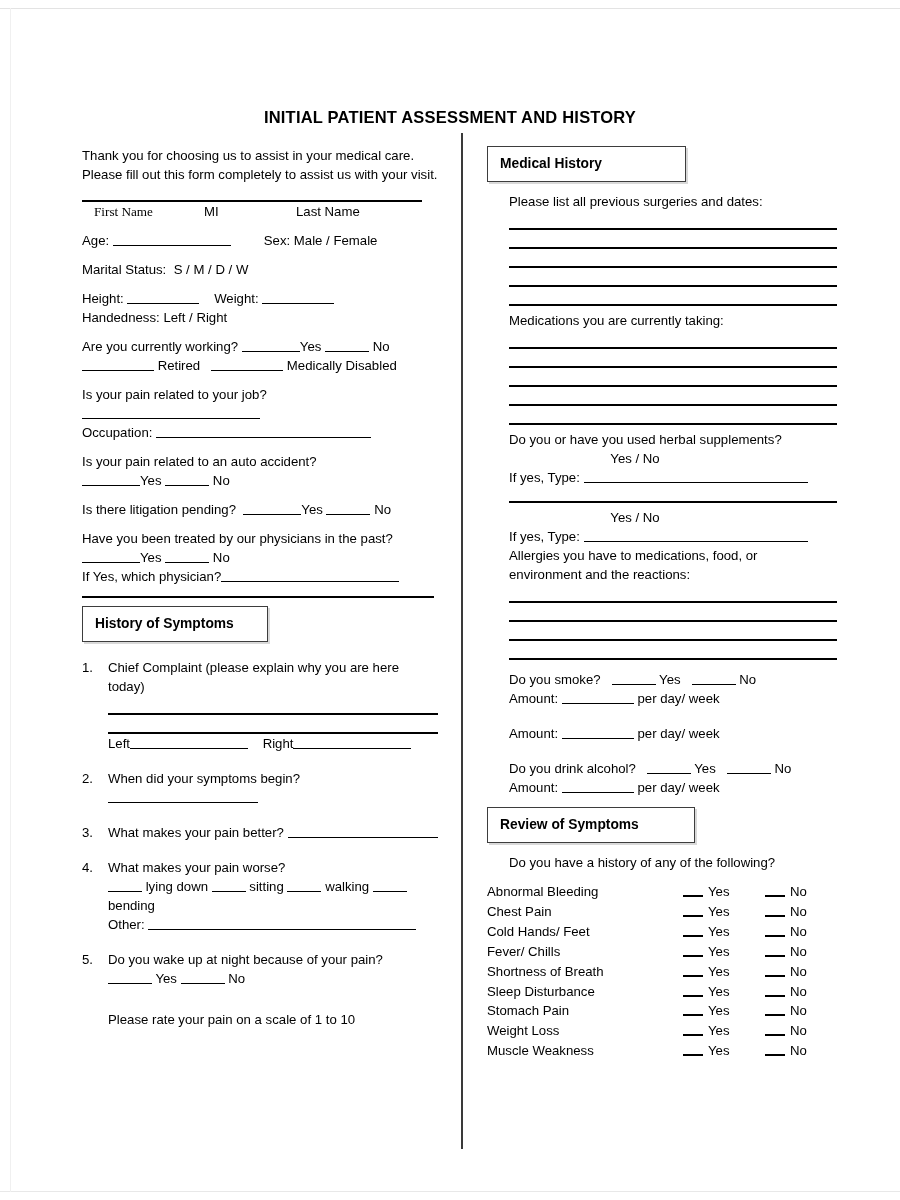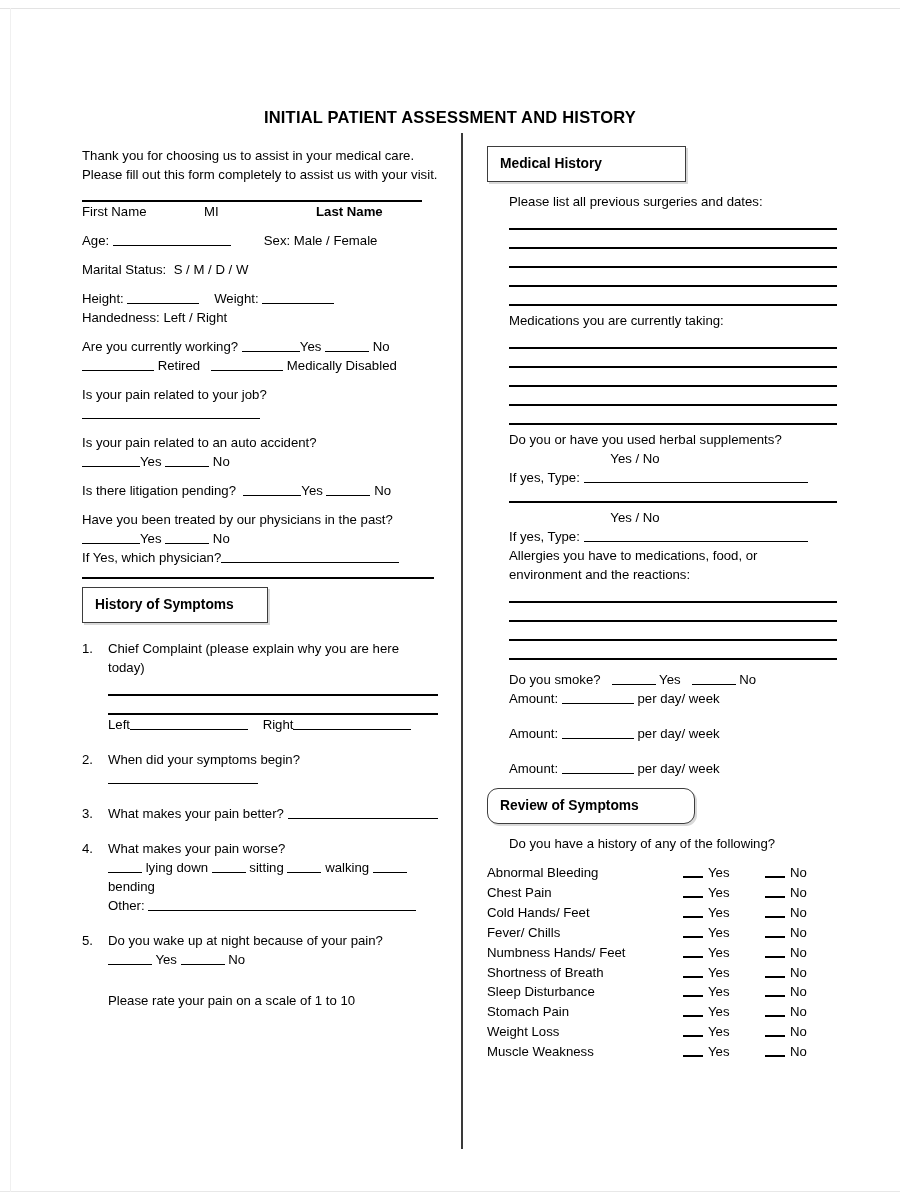--- a/index.html
+++ b/index.html
@@ -102,38 +102,38 @@
   .namerule {
     border-bottom: 2.2px solid #000;
     width: 340px;
     height: 0;
   }
   .name-labels {
     position: relative;
     height: 19px;
   }
   .name-labels span { position: absolute; top: 0; }
-  .nl-first { left: 0; }
+  .nl-first { left: 12px; font-family: Liberation Serif, serif; }
   .nl-mi    { left: 122px; }
-  .nl-last  { left: 234px; font-weight: bold; }
+  .nl-last  { left: 214px; }
 
   
   .section-box {
     border: 1.6px solid #3d3d3d;
     background: #ffffff;
     box-shadow: 2px 2px 0 0 #d9d9d9;
     padding: 7px 10px 8px 12px;
     font-weight: bold;
     font-size: 13.8px;
     display: inline-block;
     box-sizing: border-box;
   }
   .box-history { width: 186px; }
   .box-medhist { width: 199px; }
-  .box-review  { width: 208px; border-radius: 11px; }
+  .box-review  { width: 208px; }
 
   
   .sep-rule {
     border-bottom: 2px solid #000;
     width: 352px;
     height: 0;
     margin-bottom: 8px;
   }
 
   
@@ -214,20 +214,21 @@
     <p class="t"><span>Handedness:</span> <span>Left / Right</span></p>
 
     <div class="gap-s"></div>
 
     <p class="t"><span>Are you currently working?</span> <span class="u u-m"></span><span>Yes</span> <span class="u u-sm"></span> <span>No</span></p>
     <p class="t"><span class="u u-ml"></span> <span>Retired</span> &nbsp;&nbsp;<span class="u u-ml"></span> <span>Medically Disabled</span></p>
 
     <div class="gap-s"></div>
 
     <p class="t"><span>Is your pain related to your job?</span> <span class="u u-2xl"></span></p>
+    <p class="t"><span>Occupation:</span> <span class="u u-3xl"></span></p>
 
     <div class="gap-s"></div>
 
     <p class="t">Is your pain related to an auto accident?</p>
     <p class="t"><span class="u u-m"></span><span>Yes</span> <span class="u u-sm"></span> <span>No</span></p>
 
     <div class="gap-s"></div>
 
     <p class="t"><span>Is there litigation pending?</span> &nbsp;<span class="u u-m"></span><span>Yes</span> <span class="u u-sm"></span> <span>No</span></p>
 
@@ -397,20 +398,21 @@
 
     <p class="t indent-1"><span>Do you smoke?</span> &nbsp;&nbsp;<span class="u u-sm"></span> <span>Yes</span> &nbsp;&nbsp;<span class="u u-sm"></span> <span>No</span></p>
     <p class="t indent-1"><span>Amount:</span> <span class="u u-ml"></span> <span>per day/ week</span></p>
 
     <div class="gap-m"></div>
 
     <p class="t indent-1"><span>Amount:</span> <span class="u u-ml"></span> <span>per day/ week</span></p>
 
     <div class="gap-m"></div>
 
+    <p class="t indent-1"><span>Do you drink alcohol?</span> &nbsp;&nbsp;<span class="u u-sm"></span> <span>Yes</span> &nbsp;&nbsp;<span class="u u-sm"></span> <span>No</span></p>
     <p class="t indent-1"><span>Amount:</span> <span class="u u-ml"></span> <span>per day/ week</span></p>
 
     <div class="gap-s"></div>
 
     <div class="section-box box-review">Review of Symptoms</div>
 
     <div class="gap-s"></div>
 
     <p class="t indent-1">Do you have a history of any of the following?</p>
 
@@ -432,25 +434,20 @@
           <td class="ros-name">Cold Hands/ Feet</td>
           <td class="ros-yes"><span class="ros-blank"></span><span>Yes</span></td>
           <td class="ros-no"><span class="ros-blank"></span><span>No</span></td>
         </tr>
         <tr>
           <td class="ros-name">Fever/ Chills</td>
           <td class="ros-yes"><span class="ros-blank"></span><span>Yes</span></td>
           <td class="ros-no"><span class="ros-blank"></span><span>No</span></td>
         </tr>
         <tr>
-          <td class="ros-name">Numbness Hands/ Feet</td>
-          <td class="ros-yes"><span class="ros-blank"></span><span>Yes</span></td>
-          <td class="ros-no"><span class="ros-blank"></span><span>No</span></td>
-        </tr>
-        <tr>
           <td class="ros-name">Shortness of Breath</td>
           <td class="ros-yes"><span class="ros-blank"></span><span>Yes</span></td>
           <td class="ros-no"><span class="ros-blank"></span><span>No</span></td>
         </tr>
         <tr>
           <td class="ros-name">Sleep Disturbance</td>
           <td class="ros-yes"><span class="ros-blank"></span><span>Yes</span></td>
           <td class="ros-no"><span class="ros-blank"></span><span>No</span></td>
         </tr>
         <tr>

